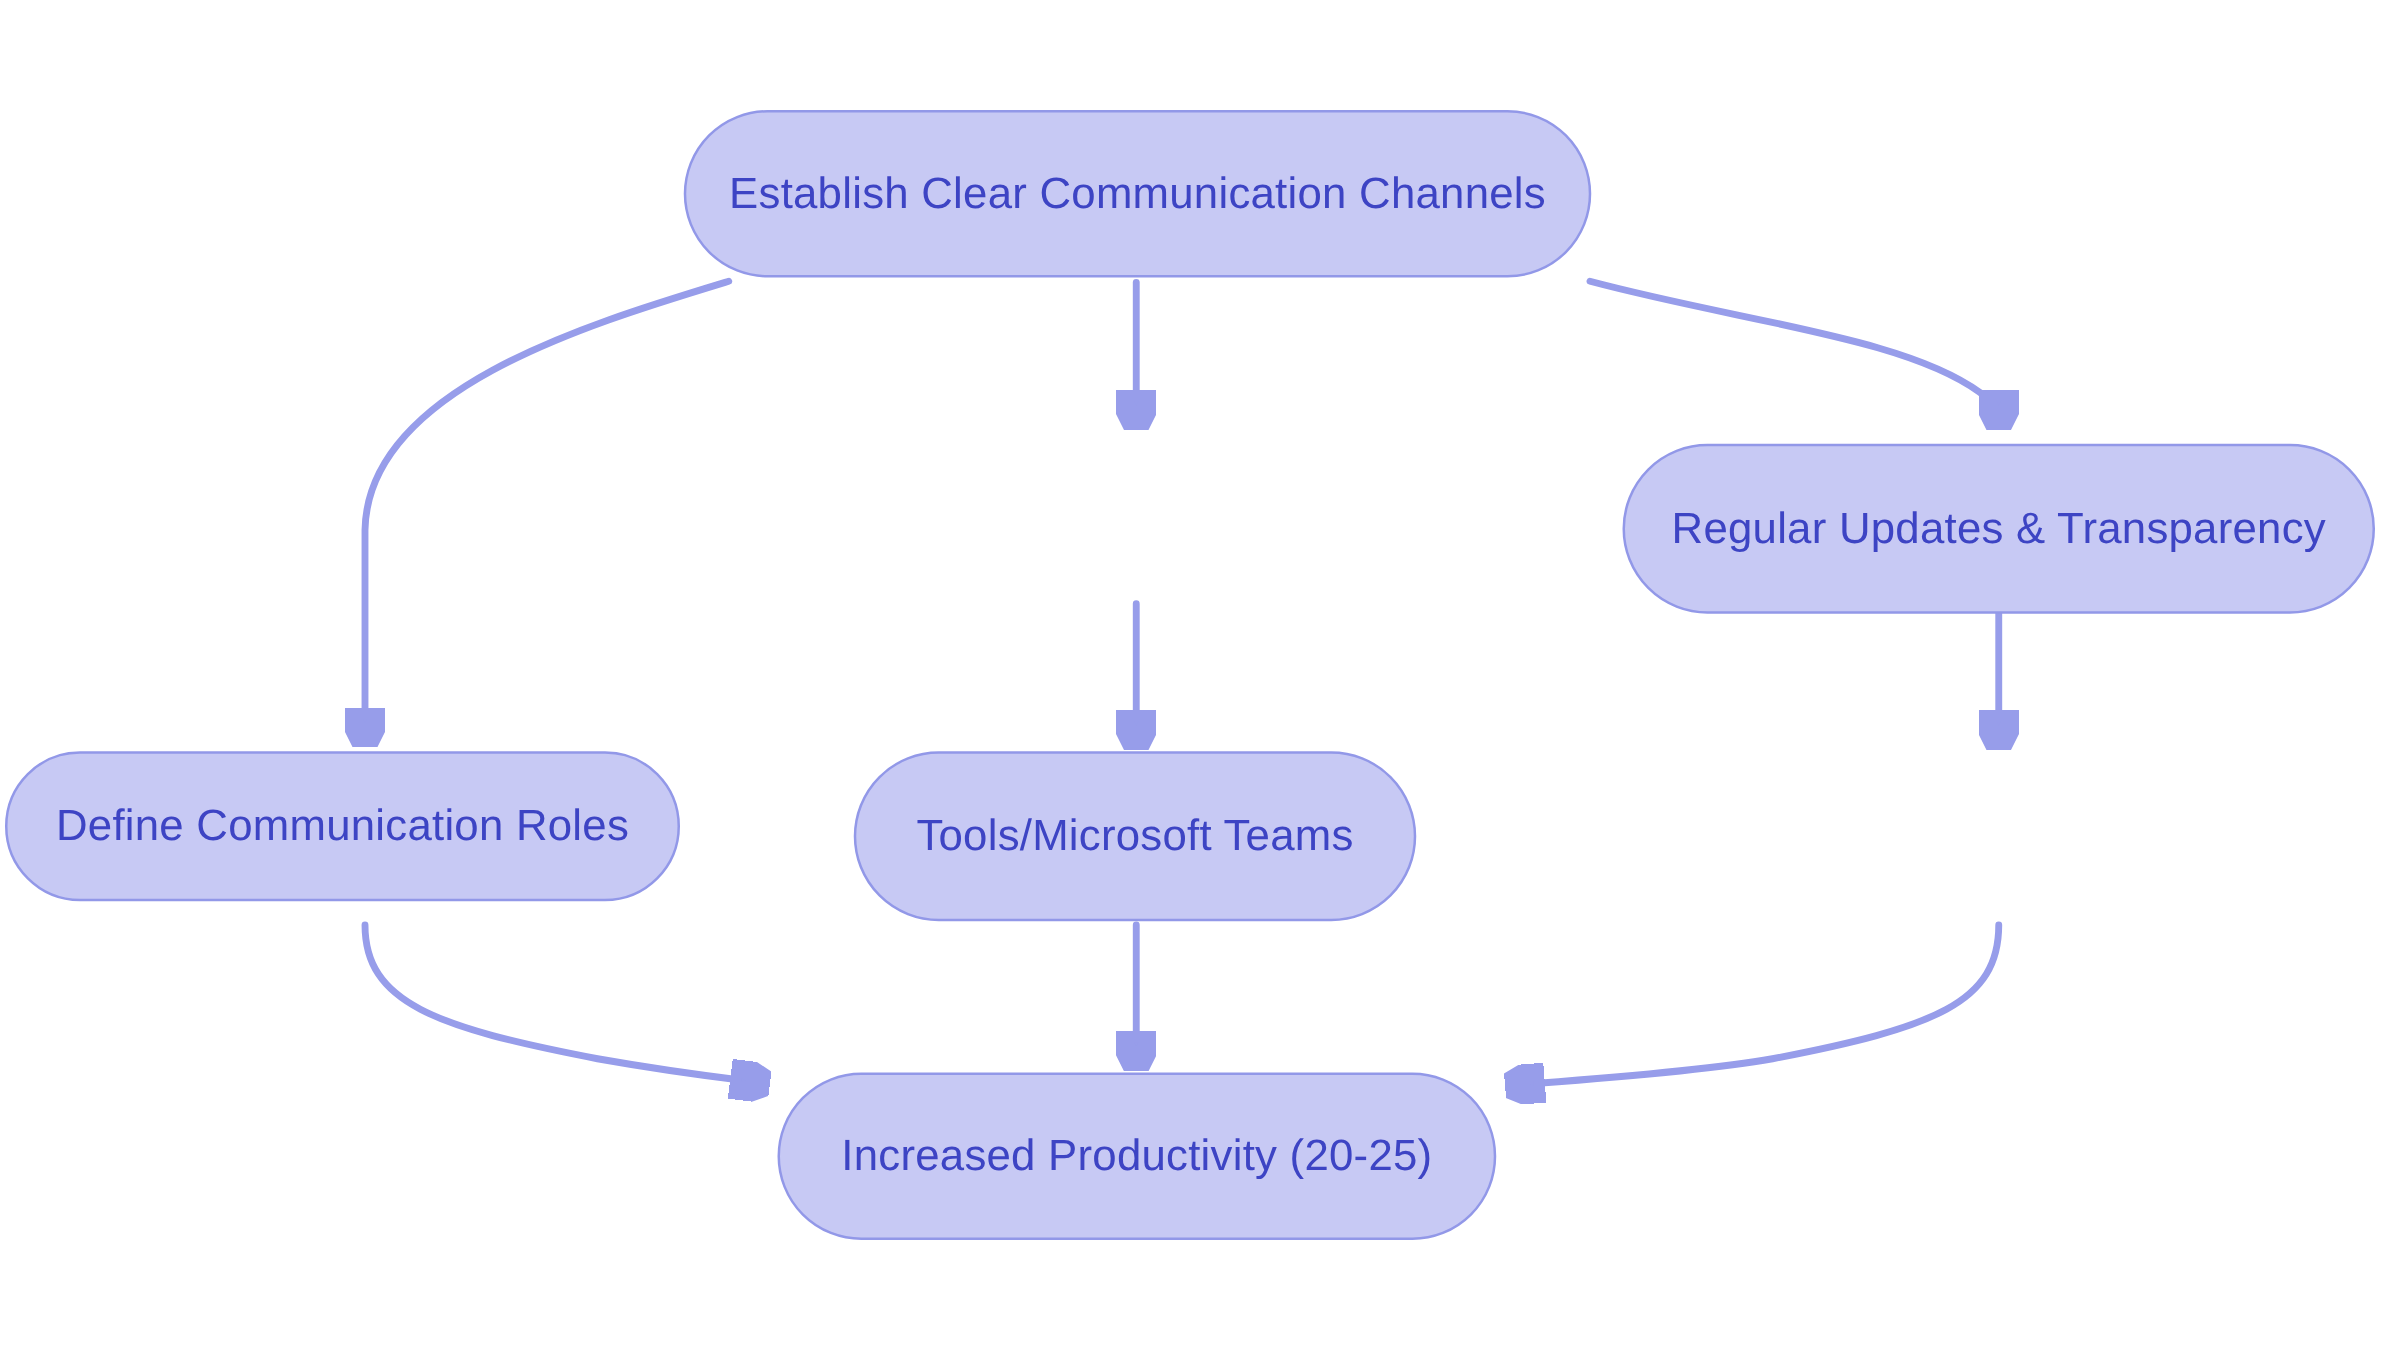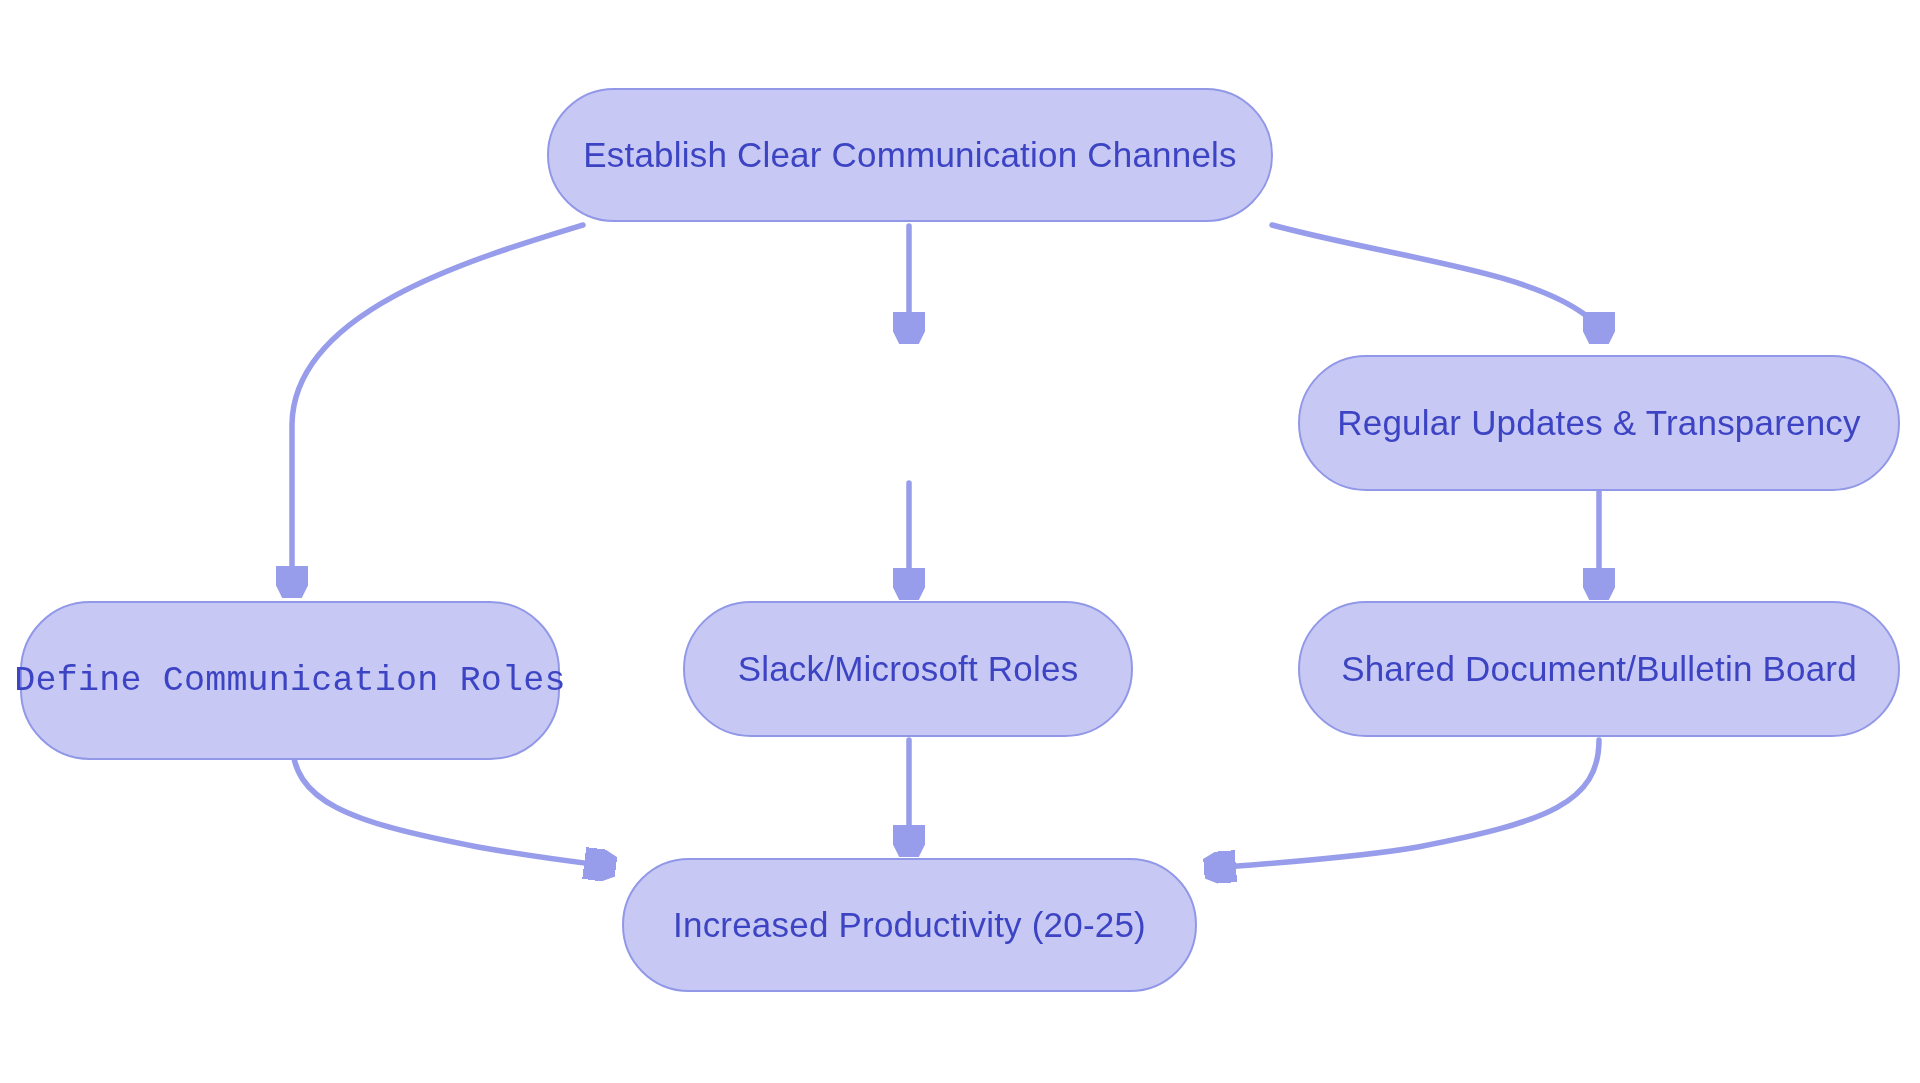--- a/index.html
+++ b/index.html
@@ -44,21 +44,21 @@
     color:var(--text);
     font-size:35px;
     letter-spacing:0.2px;
     white-space:nowrap;
     text-align:center;
   }
   
   .n-establish{left:547px;top:88px;width:726px;height:134px;}
   .n-utilize{left:644px;top:344px;width:527px;height:136px;}
   .n-regular{left:1298px;top:355px;width:602px;height:136px;}
-  .n-define{left:20px;top:601px;width:540px;height:159px;font-family:Liberation Mono, monospace;}
+  .n-define{left:4px;top:601px;width:540px;height:120px;}
   .n-slack{left:683px;top:601px;width:450px;height:136px;}
   .n-shared{left:1298px;top:601px;width:602px;height:136px;}
   .n-increased{left:622px;top:858px;width:575px;height:134px;}
 </style>
 </head>
 <body style="background: rgb(255, 255, 255);">
 
 <div class="canvas">
 
   <svg class="edges" viewBox="0 0 1920 1083" xmlns="http://www.w3.org/2000/svg">
@@ -85,24 +85,21 @@
 
   <div class="node n-regular">
     <span>Regular Updates &amp; Transparency</span>
   </div>
 
   <div class="node n-define">
     <span>Define Communication Roles</span>
   </div>
 
   <div class="node n-slack">
-    <span>Slack/Microsoft Roles</span>
+    <span>Tools/Microsoft Teams</span>
   </div>
 
-  <div class="node n-shared">
-    <span>Shared Document/Bulletin Board</span>
-  </div>
 
   <div class="node n-increased">
     <span>Increased Productivity (20-25)</span>
   </div>
 
 </div>
 
 </body></html>

